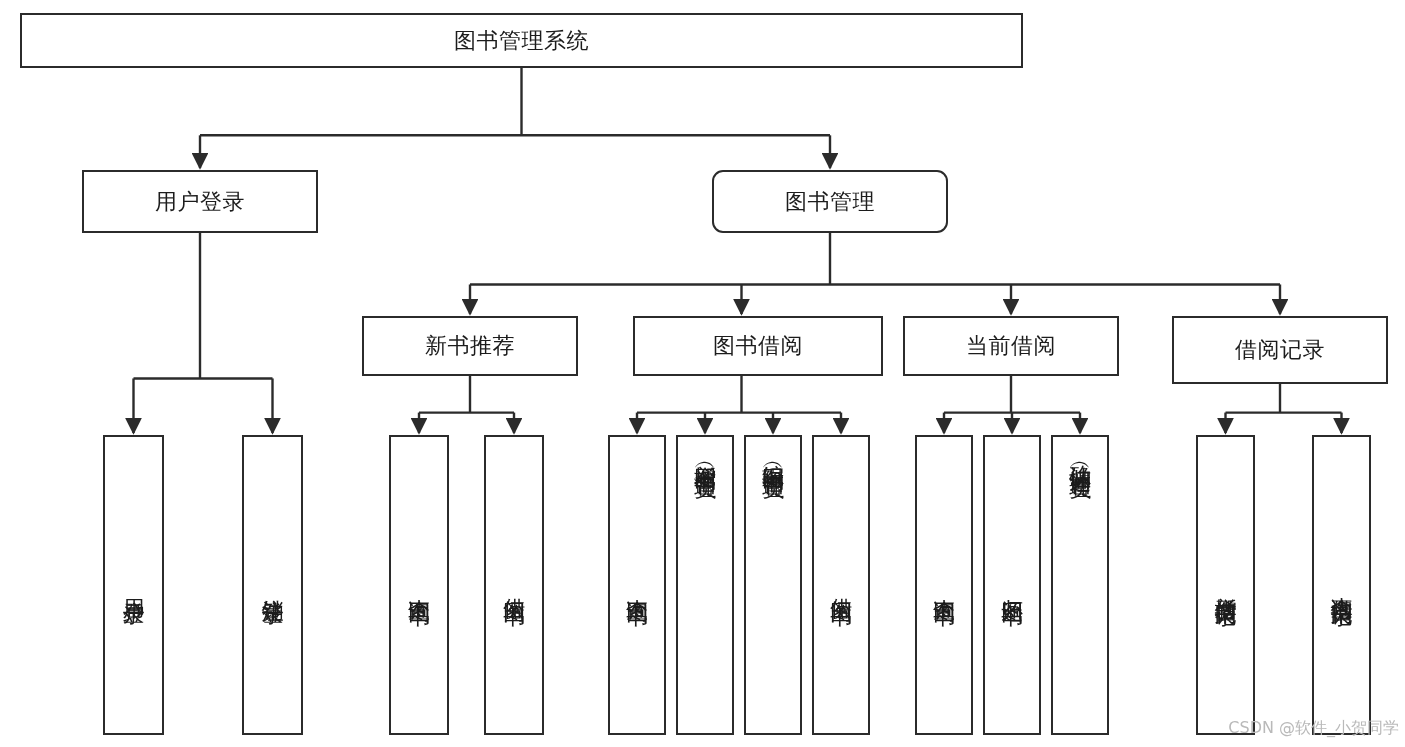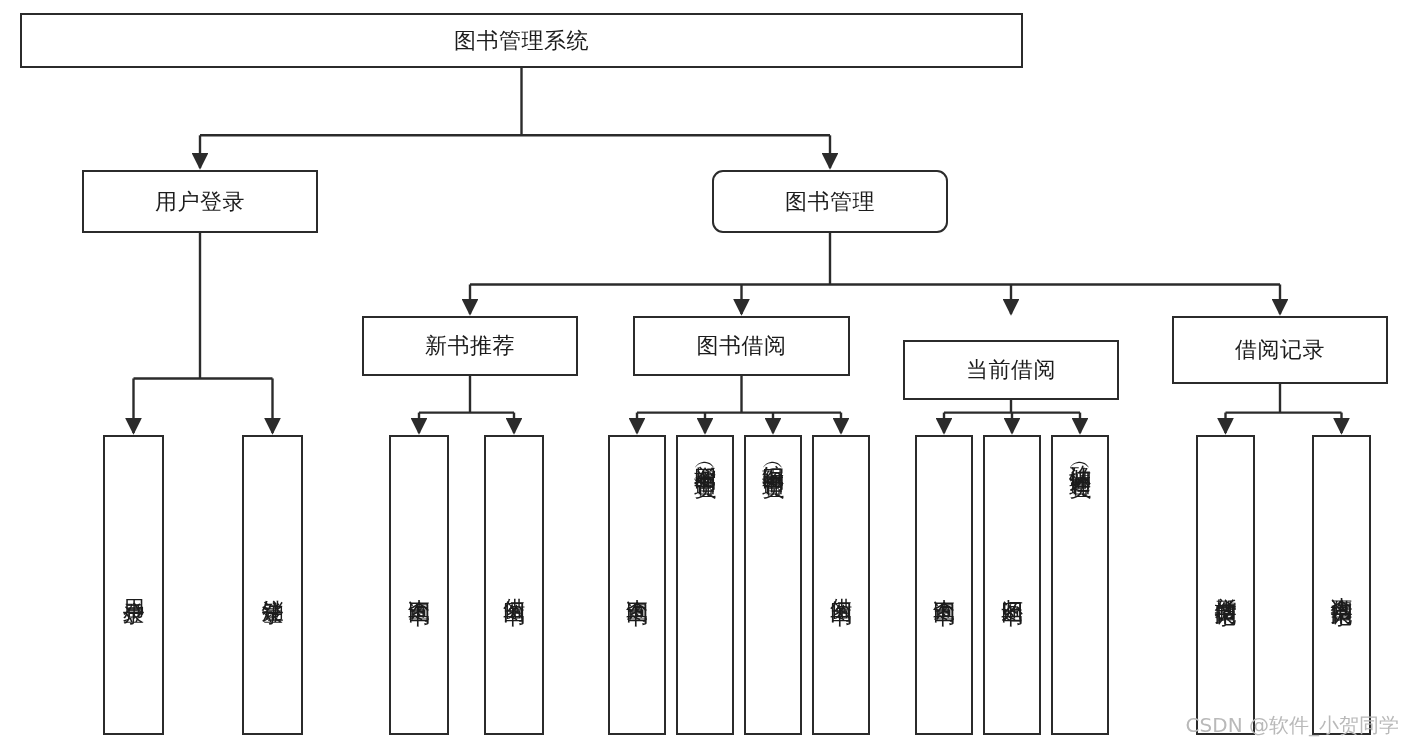--- a/index.html
+++ b/index.html
@@ -67,21 +67,21 @@
     max-height: 100%;
   }
   .node.vert.center {
     align-items: center;
     padding-top: 0;
   }
   #watermark {
     position: absolute;
     right: 6px;
     bottom: 8px;
-    font-size: 20px;
+    font-size: 16px;
     color: #b9b9b9;
     z-index: 5;
     white-space: nowrap;
     font-family: "DejaVu Sans", "Liberation Sans", sans-serif;
   }
 </style>
 </head>
 <body>
 
 <div id="diagram-root">
@@ -135,24 +135,24 @@
       </div>
       <div class="node horiz" style="left: 82px; top: 170px; width: 236px; height: 63px;">
         <span class="node-label">用户登录</span>
       </div>
       <div class="node horiz" style="left: 712px; top: 170px; width: 236px; height: 63px; border-radius: 11px;">
         <span class="node-label">图书管理</span>
       </div>
       <div class="node horiz" style="left: 362px; top: 316px; width: 216px; height: 60px;">
         <span class="node-label">新书推荐</span>
       </div>
-      <div class="node horiz" style="left: 633px; top: 316px; width: 217px; height: 60px;">
+      <div class="node horiz" style="left: 633px; top: 316px; width: 250px; height: 60px;">
         <span class="node-label">图书借阅</span>
       </div>
-      <div class="node horiz" style="left: 903px; top: 316px; width: 216px; height: 60px; margin-top: 24px;">
+      <div class="node horiz" style="left: 903px; top: 316px; width: 216px; height: 60px;">
         <span class="node-label">当前借阅</span>
       </div>
       <div class="node horiz" style="left: 1172px; top: 316px; width: 216px; height: 68px;">
         <span class="node-label">借阅记录</span>
       </div>
       <div class="node vert center" style="left: 103px; top: 435px; width: 61px; height: 300px;">
         <span class="node-label">用户登录</span>
       </div>
       <div class="node vert center" style="left: 242px; top: 435px; width: 61px; height: 300px;">
         <span class="node-label">注销登录</span>

